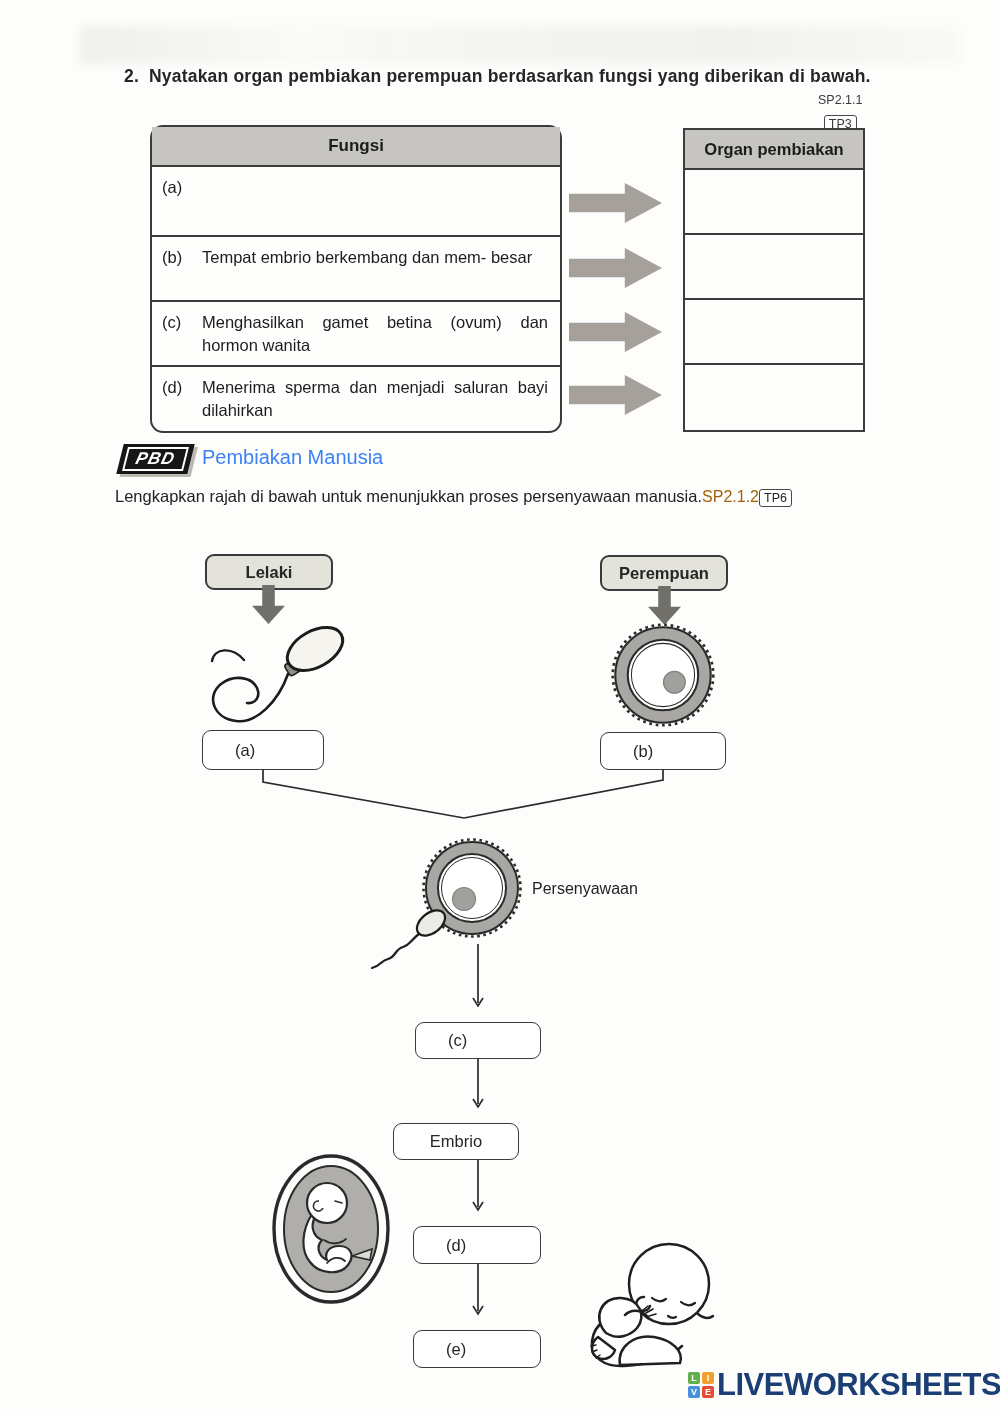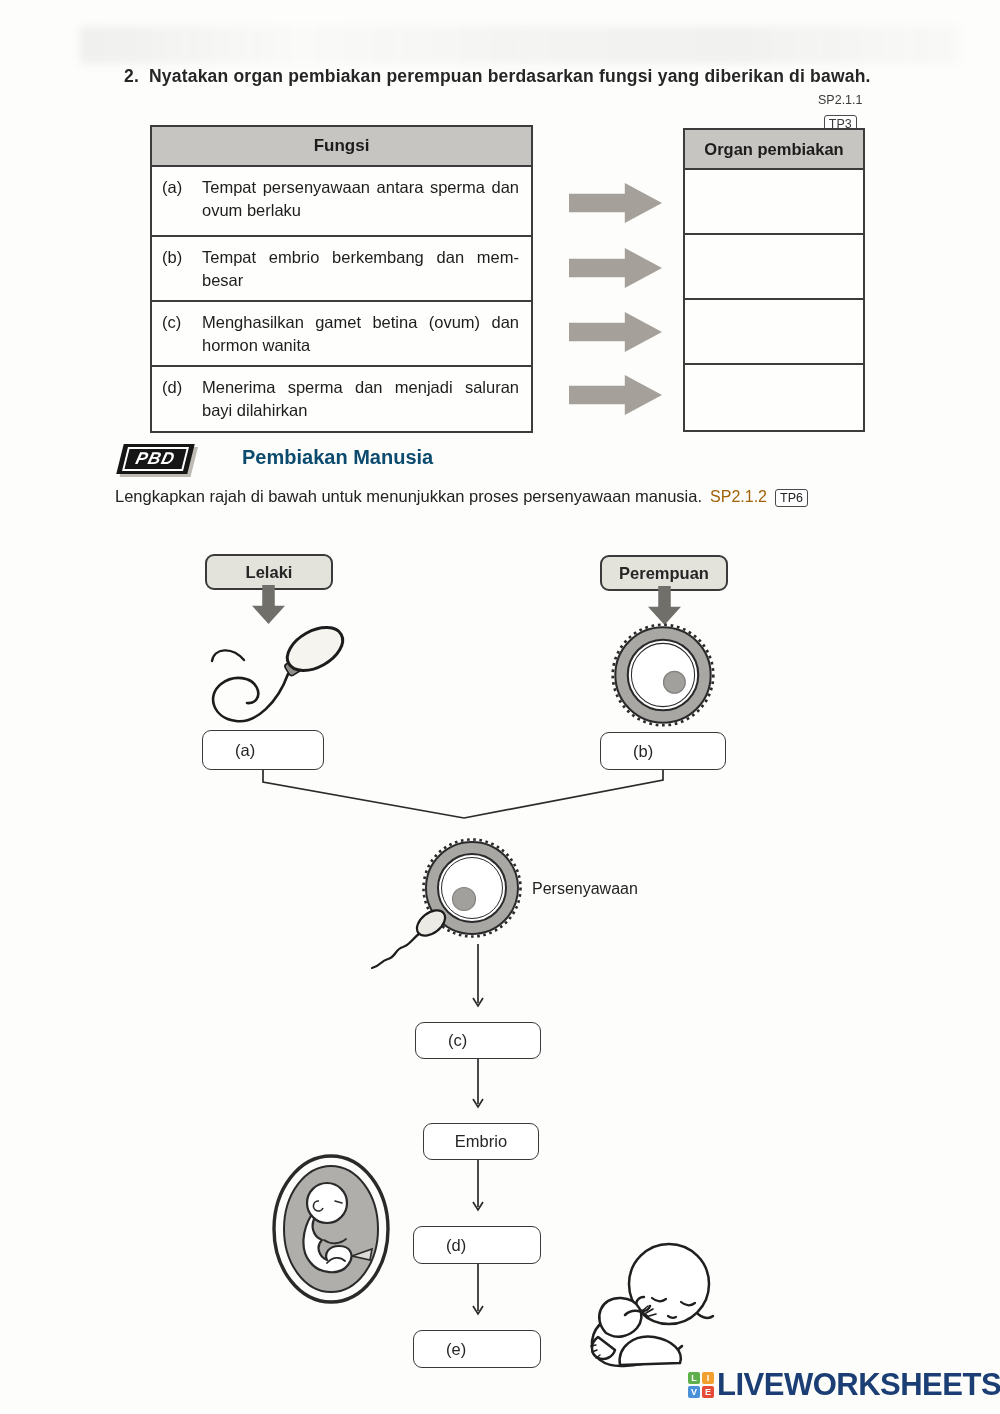--- a/index.html
+++ b/index.html
@@ -15,43 +15,43 @@
   .question { position:absolute; left:124px; top:66px; width:780px; display:flex; gap:10px;
     font-size:17.5px; font-weight:bold; color:#262626; letter-spacing:.2px; }
   .codes { position:absolute; display:flex; align-items:center; gap:8px; font-size:12.5px; color:#3a3a3a; }
   .codes.q1 { left:818px; top:93px;flex-direction:column; }
   .badge-box { border:1.3px solid #4a4a4a; border-radius:3px; padding:0 4px; line-height:16px; font-size:12.5px; background:#fff; }
 
   
   .tbl { position:absolute; border:2px solid #3c3c3c; background:#fefefd; }
   .tbl-head { background:#c7c5c1; border-bottom:2px solid #3c3c3c; display:flex; align-items:center; justify-content:center;
     font-weight:bold; font-size:17px; color:#1c1c1c; }
-  .fungsi { left:150px; top:125px; width:383px; }
+  .fungsi { left:150px; top:125px; width:412px;border-radius:13px; }
   .fungsi .tbl-head { height:40px; }
   .frow { display:flex; border-bottom:2px solid #3c3c3c; padding:9px 8px 0 10px; font-size:16.5px; line-height:1.42; }
   .frow:last-child { border-bottom:none; }
   .frow .lab { width:40px; flex:0 0 40px; }
   .frow .txt { flex:1; text-align:justify; text-align-last:left; padding-right:4px; }
   .r-a { height:70px; } .r-b { height:65px; } .r-c { height:65px; } .r-d { height:64px; }
 
   .organ { left:683px; top:128px; width:182px; }
   .organ .tbl-head { height:40px; font-size:16.5px; }
   .orow { height:65px; border-bottom:2px solid #3c3c3c; }
   .orow:last-child { border-bottom:none; }
 
   .block-arrow { position:absolute; left:569px; width:93px; height:40px; background:#a5a099;
     clip-path:polygon(0% 27%, 60% 27%, 60% 0%, 100% 50%, 60% 100%, 60% 73%, 0% 73%); }
 
   
   .pbd-badge { position:absolute; left:120px; top:444px; transform:skewX(-14deg); background:#161616;
     padding:3px 5px; box-shadow:4px 3px 0 #bdbab4; }
   .pbd-badge .inner { display:block; border:2px solid #fff; padding:0 9px; color:#fff; font-weight:bold;
     font-style:italic; font-size:17px; line-height:20px; letter-spacing:1px; }
-  .section-title { position:absolute; left:202px; top:446px; font-size:20px; font-weight:bold; color:#0c4a6e;margin-left:40px; }
-  .instruction { position:absolute; left:115px; top:487px; width:860px; display:flex; align-items:baseline; gap:8px;
+  .section-title { position:absolute; left:202px; top:446px; font-size:20px; font-weight:normal; color:#3b82f6; }
+  .instruction { position:absolute; left:115px; top:487px; width:860px; display:flex; align-items:baseline; 
     font-size:16.5px; color:#232323; }
   .instruction .small-code { font-size:16px; color:#a16207; }
 
   
   .diagram { position:absolute; left:0; top:528px; width:1000px; height:860px; }
   .dg-box { position:absolute; border:1.6px solid #3a3a3a; border-radius:9px; background:#fff;
     display:flex; align-items:center; font-size:16.5px; color:#262626;margin-top:12px; }
   .dg-box.header-box { border-width:2px; background:#e4e3db; justify-content:center; font-weight:bold; font-size:16.5px; }
   .dg-box.ans { padding-left:32px; }
   .dg-box.center-txt { justify-content:center; }
@@ -81,21 +81,20 @@
   </div>
   <div class="codes q1">
     <span>SP2.1.1</span>
     <span class="badge-box">TP3</span>
   </div>
 
   <div class="tbl fungsi">
     <div class="tbl-head" style="background: rgb(199, 197, 193);">Fungsi</div>
     <div class="frow r-a">
       <span class="lab">(a)</span>
-      <span class="txt">Tempat persenyawaan antara sperma dan ovum berlaku</span>
     </div>
     <div class="frow r-b">
       <span class="lab">(b)</span>
       <span class="txt">Tempat embrio berkembang dan mem- besar</span>
     </div>
     <div class="frow r-c">
       <span class="lab">(c)</span>
       <span class="txt">Menghasilkan gamet betina (ovum) dan hormon wanita</span>
     </div>
     <div class="frow r-d">
@@ -190,21 +189,21 @@
         <path d="M62,100 C54,106 52,112 45,114 C37,116 38,124 30,126 C22,128 23,133 14,135" fill="none" stroke="#1c1c1c" stroke-width="2.2" stroke-linecap="round"></path>
         <ellipse cx="73" cy="90" rx="16" ry="10" transform="rotate(-38 73 90)" fill="#eceae4" stroke="#1c1c1c" stroke-width="2.2"></ellipse>
       </svg>
     </div>
     <div class="flow-label" style="left:532px; top:352px;text-align:center;">Persenyawaan</div>
 
     <div class="dg-box ans" style="left:415px; top:482px; width:126px; height:37px;">
       <span>(c)</span>
     </div>
 
-    <div class="dg-box center-txt" style="left:423px; top:583px; width:116px; height:37px;">
+    <div class="dg-box center-txt" style="left:393px; top:583px; width:126px; height:37px;">
       <span>Embrio</span>
     </div>
 
     <div class="dg-box ans" style="left:413px; top:686px; width:128px; height:38px;">
       <span>(d)</span>
     </div>
 
     <div class="dg-box ans" style="left:413px; top:790px; width:128px; height:38px;">
       <span>(e)</span>
     </div>

